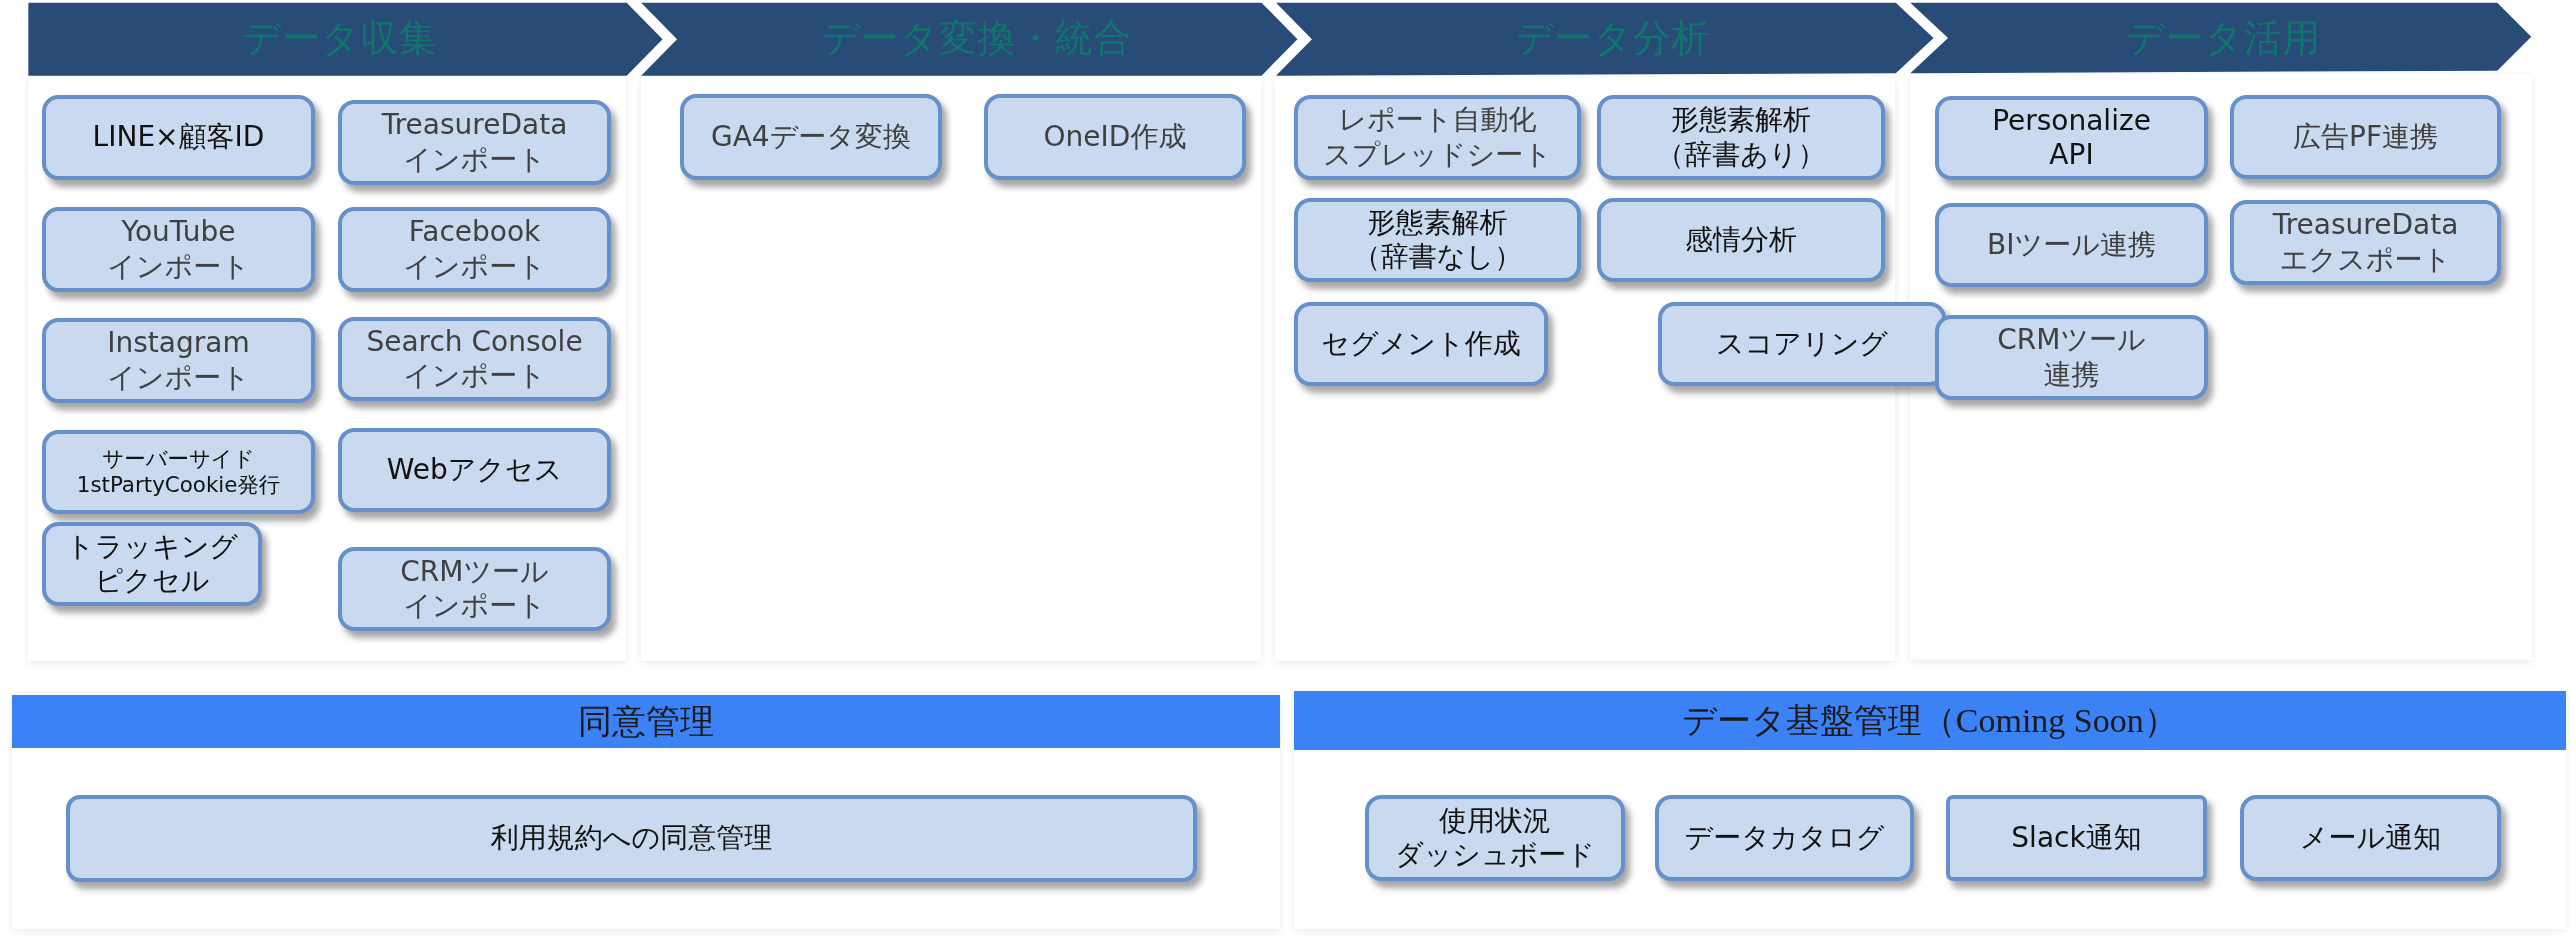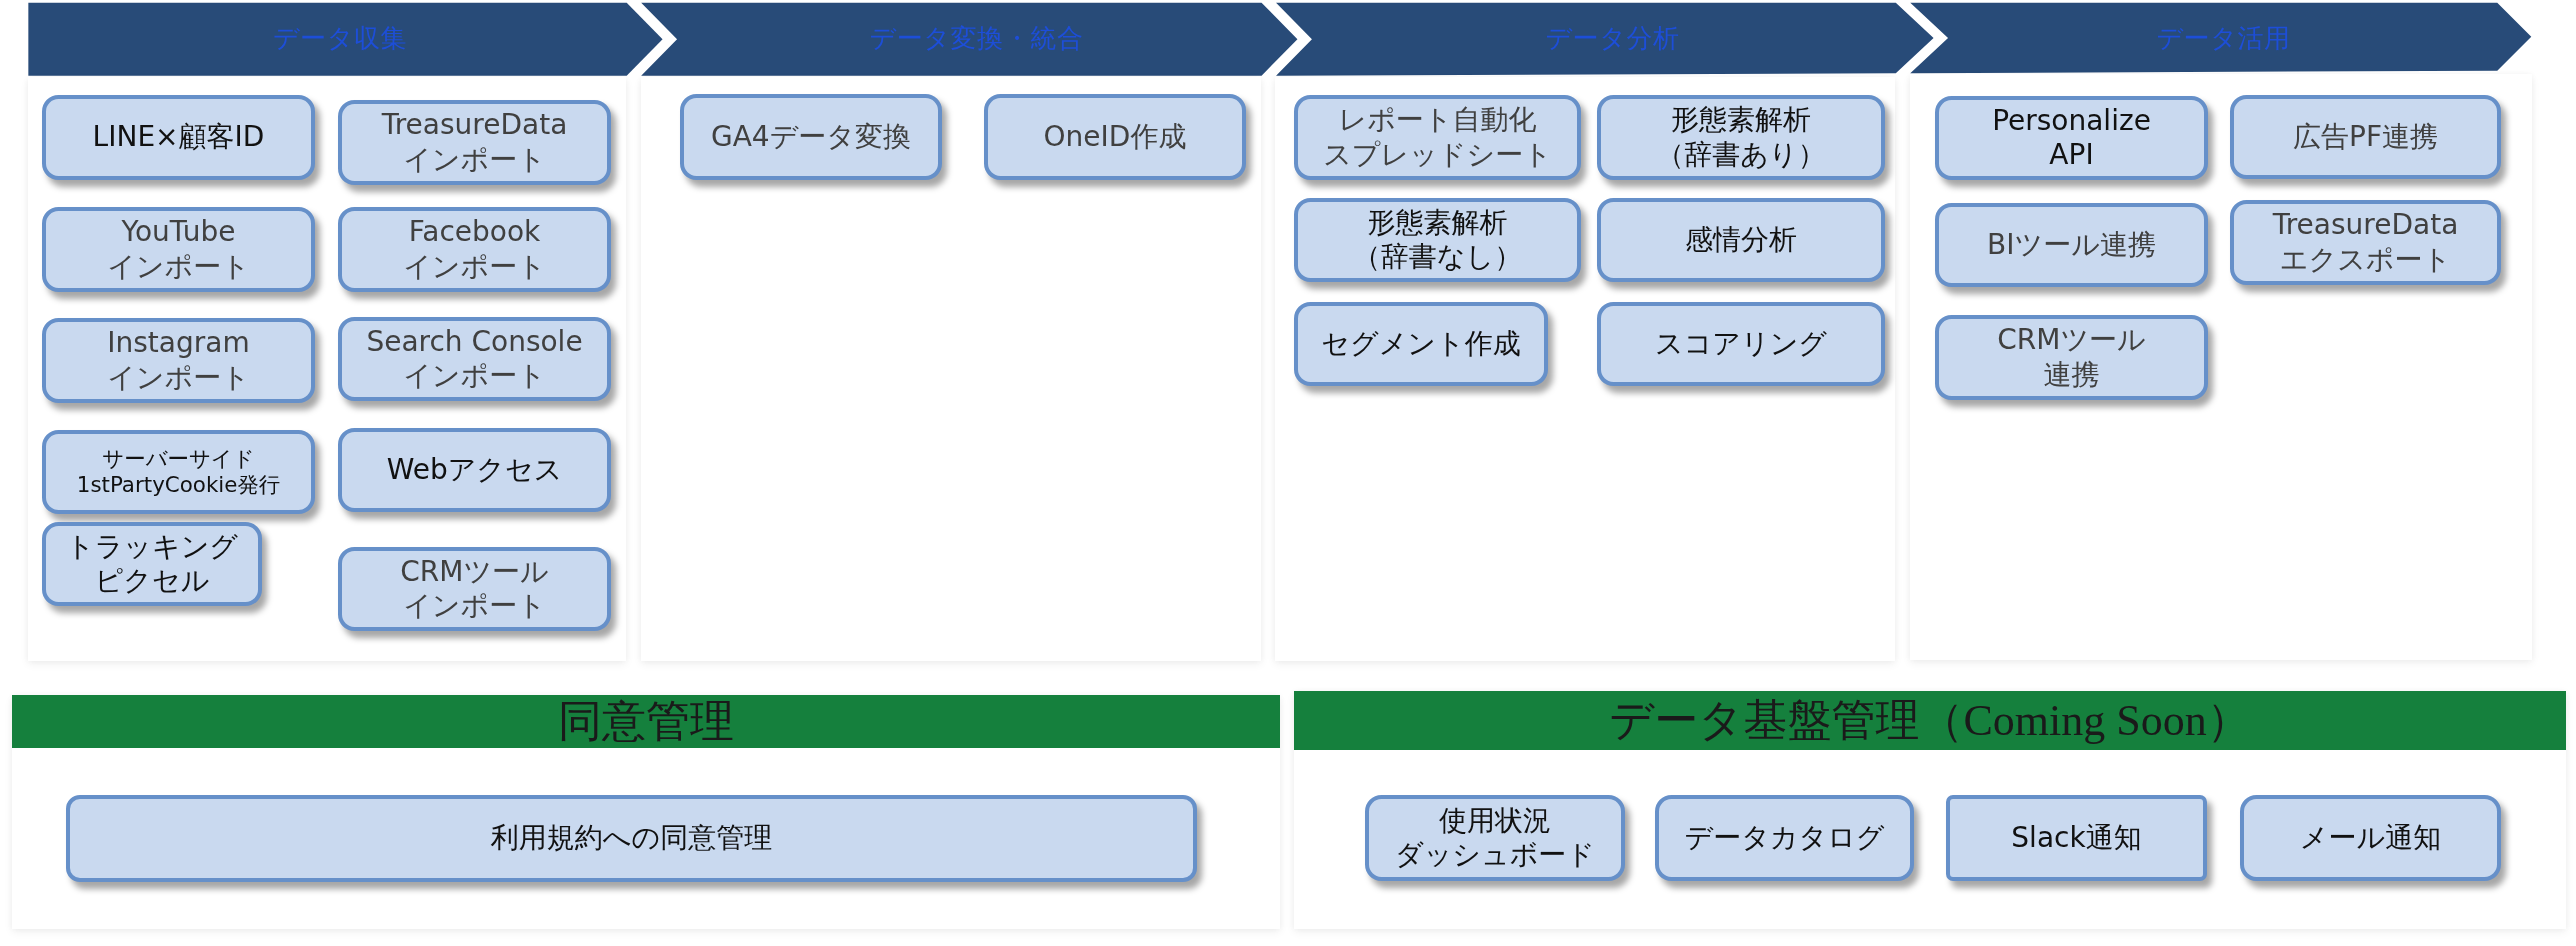--- a/index.html
+++ b/index.html
@@ -2,44 +2,44 @@
 <html style="font-size:10px"><head>
 <meta charset="utf-8">
 <style>
   * { box-sizing: border-box; margin: 0; padding: 0; }
   html, body { width: 2576px; height: 947px; background: #ffffff; overflow: hidden; }
   body { position: relative; font-family: "DejaVu Sans", "Liberation Sans", sans-serif; }
   .header-svg { position: absolute; left: 0; top: 0; }
   .stage-title {
     position: absolute; top: 2.5px; height: 71px;
     display: flex; align-items: center; justify-content: center;
-    color: #1d4ed8; font-size: 26px; letter-spacing: 0.6px;
+    color: #0f766e; font-size: 38px; letter-spacing: 0.6px;
   }
   .panel {
     position: absolute; background: #ffffff;
     box-shadow: 0 3.8px 8.8px rgba(0,0,0,0.06), 0 0 6.3px rgba(0,0,0,0.04);
   }
   .box {
     position: absolute;
     background: #c9d9ef;
     border: 4.4px solid #6690c9;
     border-radius: 16.4px;
     box-shadow: 5px 6.3px 6.3px rgba(0,0,0,0.35);
     display: flex; align-items: center; justify-content: center;
     text-align: center; white-space: pre-line;
     font-size: 28px; line-height: 1.22;
     padding: 0 6.3px;
   }
   .box.dark { color: #111111; }
   .box.gray { color: #404040; }
   .box.small { font-size: 21.4px; }
   .gray-header {
-    position: absolute; background: #15803d;
+    position: absolute; background: #3b82f6;
     display: flex; align-items: center; justify-content: center;
-    color: #1a1a1a; font-size: 44px;
+    color: #1a1a1a; font-size: 34px;
   }
 </style>
 </head>
 <body>
 
 <svg class="header-svg" width="2576" height="79" viewBox="0 0 4090 125">
   <polygon fill="#284b78" points="45,4 995,4 1052,62 995,120 45,120"></polygon>
   <polygon fill="#284b78" points="1018,4 2003,4 2060,62 2003,120 1018,120 1075,62"></polygon>
   <polygon fill="#284b78" points="2026,4 3010,4 3070,60 3010,116 2026,120 2083,62"></polygon>
   <polygon fill="#284b78" points="3033,4 3965,4 4019,58 3965,112 3033,116 3093,60"></polygon>
@@ -78,21 +78,21 @@
 <div class="box gray" style="left:960px;top:94px;width:262px;height:86px;margin-left:24px;">OneID作成</div>
 
 <div class="box gray" style="left:1294px;top:95px;width:287px;height:85px;">レポート自動化
 スプレッドシート</div>
 <div class="box dark" style="left:1597px;top:95px;width:288px;height:85px;">形態素解析
 （辞書あり）</div>
 <div class="box dark" style="left:1294px;top:198px;width:287px;height:84px;">形態素解析
 （辞書なし）</div>
 <div class="box dark" style="left:1597px;top:198px;width:288px;height:84px;">感情分析</div>
 <div class="box dark" style="left:1294px;top:302px;width:254px;height:84px;">セグメント作成</div>
-<div class="box dark" style="left:1597px;top:302px;width:288px;height:84px;">スコアリング</div>
+<div class="box dark" style="left:1658px;top:302px;width:288px;height:84px;">スコアリング</div>
 
 <div class="box dark" style="left:1935px;top:96px;width:273px;height:84px;">Personalize
 API</div>
 <div class="box gray" style="left:2230px;top:95px;width:271px;height:84px;">広告PF連携</div>
 <div class="box gray" style="left:1935px;top:203px;width:273px;height:84px;">BIツール連携</div>
 <div class="box gray" style="left:2230px;top:200px;width:271px;height:85px;">TreasureData
 エクスポート</div>
 <div class="box gray" style="left:1935px;top:315px;width:273px;height:85px;">CRMツール
 連携</div>
 

